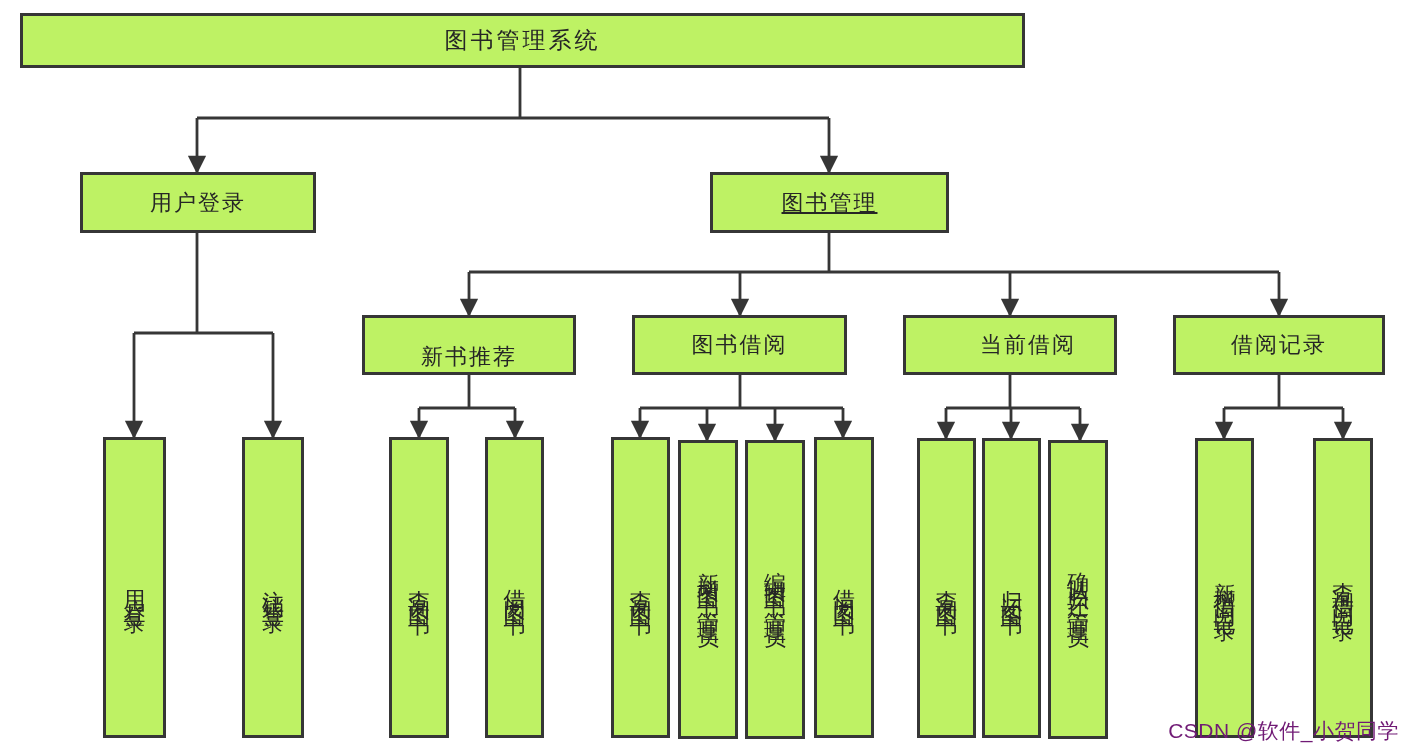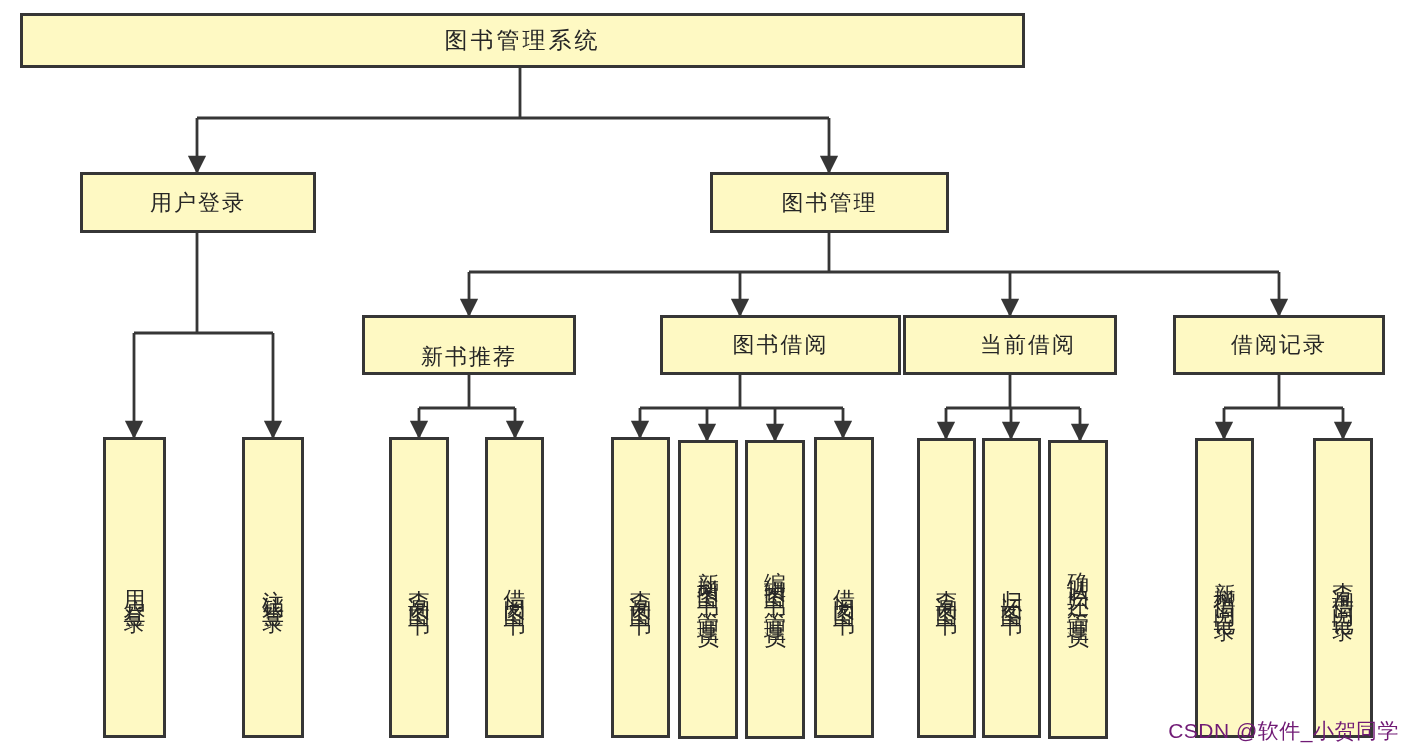--- a/index.html
+++ b/index.html
@@ -11,21 +11,21 @@
     overflow:hidden;
   }
   svg.connectors {
     position:absolute; left:0; top:0; width:1405px; height:747px;
     z-index:1;
   }
   .node {
     position:absolute;
     box-sizing:border-box;
     border:3px solid #363636;
-    background:#fef9c3;
+    background:#bef264;
     color:#262626;
     display:flex; align-items:center; justify-content:center;
     z-index:2;
   }
   .hnode span {
     font-size:22px; letter-spacing:2px; white-space:nowrap;
   }
   .root-node span {
     font-size:23px; letter-spacing:3px;
   }
@@ -90,28 +90,28 @@
     </g>
   </svg>
 
   <div class="node hnode root-node" style="left:20px; top:13px; width:1005px; height:55px;">
     <span>图书管理系统</span>
   </div>
 
   <div class="node hnode" style="left:80px; top:172px; width:236px; height:61px;">
     <span>用户登录</span>
   </div>
-  <div class="node hnode" style="left:710px; top:172px; width:239px; height:61px;">
+  <div class="node hnode" style="left:710px; top:172px; width:239px; height:61px;text-decoration:underline;">
     <span>图书管理</span>
   </div>
 
   <div class="node hnode" style="left:362px; top:315px; width:214px; height:60px;align-items:flex-end;">
     <span>新书推荐</span>
   </div>
-  <div class="node hnode" style="left:632px; top:315px; width:241px; height:60px;margin-left:28px;">
+  <div class="node hnode" style="left:632px; top:315px; width:215px; height:60px;">
     <span>图书借阅</span>
   </div>
   <div class="node hnode" style="left:903px; top:315px; width:214px; height:60px;padding-left:36px;">
     <span>当前借阅</span>
   </div>
   <div class="node hnode" style="left:1173px; top:315px; width:212px; height:60px;">
     <span>借阅记录</span>
   </div>
 
   <div class="node leaf" style="left:103px; top:437px; width:63px; height:301px;">

